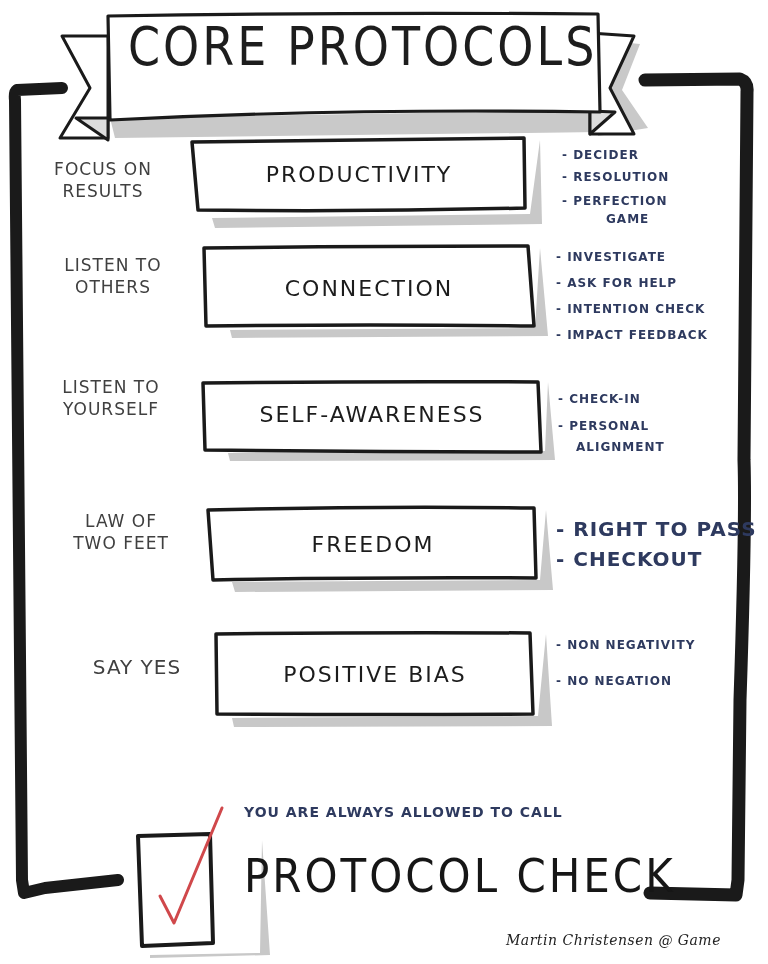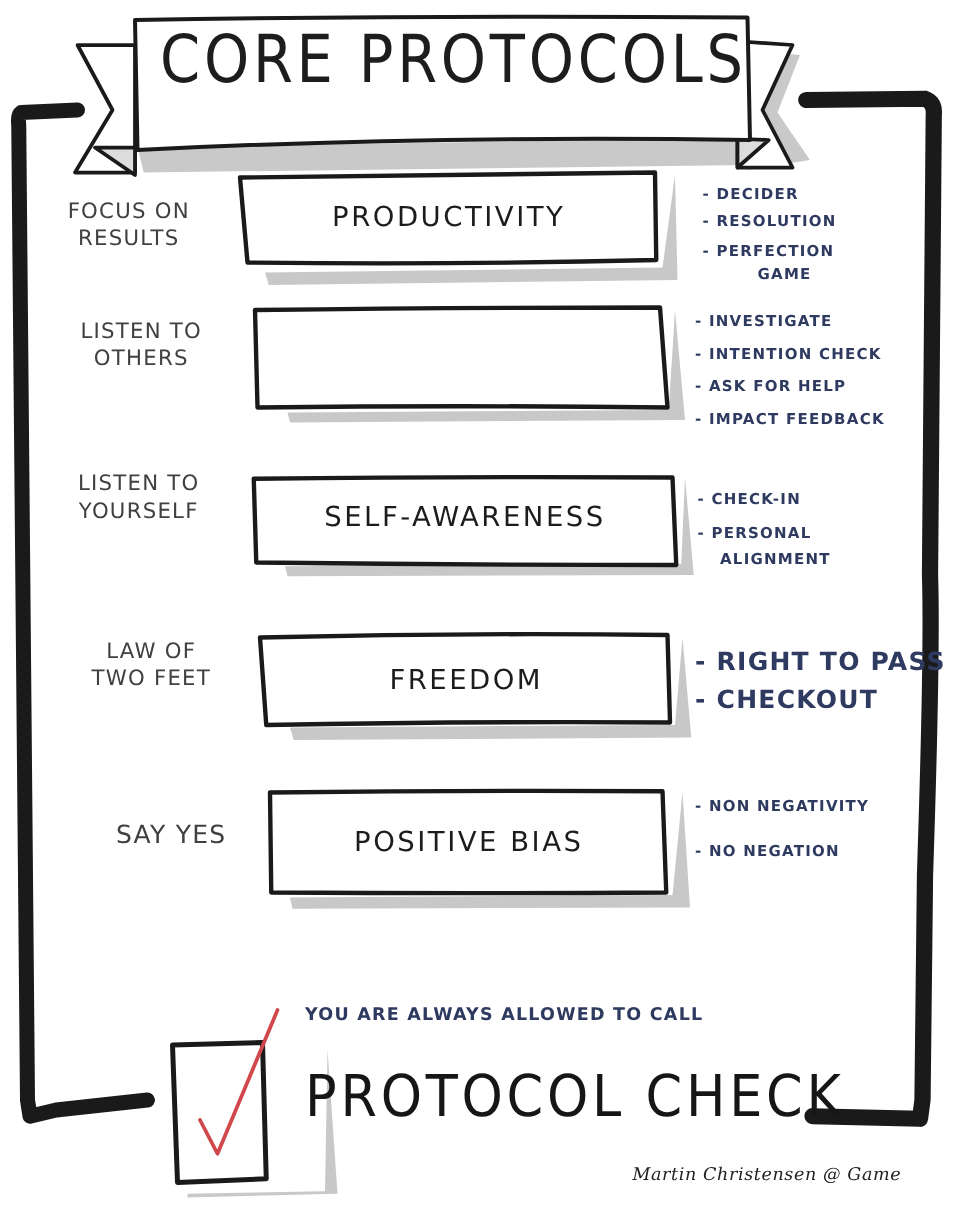--- a/index.html
+++ b/index.html
@@ -76,24 +76,25 @@
     <div>- Decider</div>
     <div style="margin-top:4px">- Resolution</div>
     <div style="margin-top:6px">- Perfection</div>
     <div style="padding-left:44px">Game</div>
   </div>
 
   <div class="hand motto" style="left:48px; top:254px; width:130px;">
     <div>Listen to</div>
     <div>Others</div>
   </div>
+  <div class="hand box-label" style="left:206px; top:276px; width:326px; font-weight:400;">Connection</div>
   <div class="hand proto" style="left:556px; top:248px;">
     <div>- Investigate</div>
+    <div style="margin-top:8px">- Ask for Help</div>
     <div style="margin-top:8px">- Intention Check</div>
-    <div style="margin-top:8px">- Ask for Help</div>
     <div style="margin-top:8px">- Impact Feedback</div>
   </div>
 
   <div class="hand motto" style="left:46px; top:376px; width:130px;">
     <div>Listen to</div>
     <div>Yourself</div>
   </div>
   <div class="hand box-label" style="left:205px; top:402px; width:334px;">Self-Awareness</div>
   <div class="hand proto" style="left:558px; top:390px;">
     <div>- Check-In</div>

